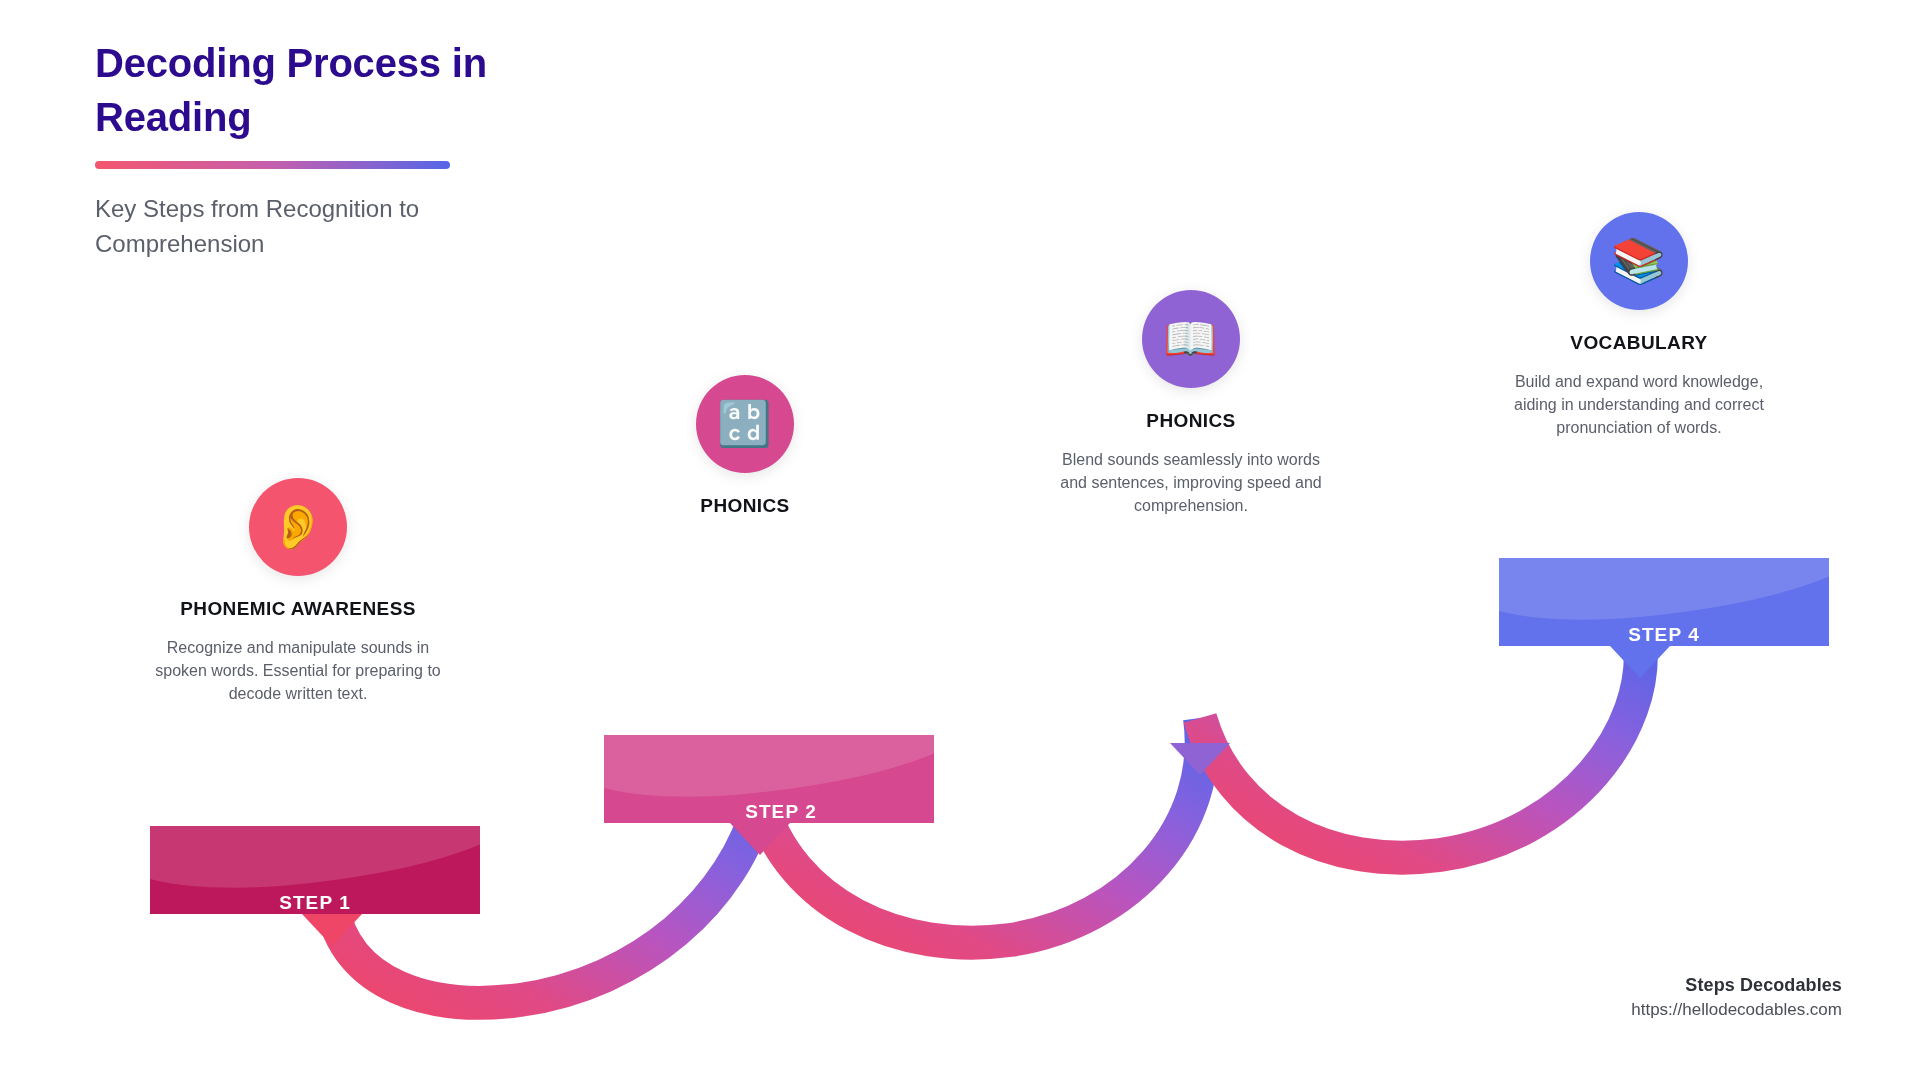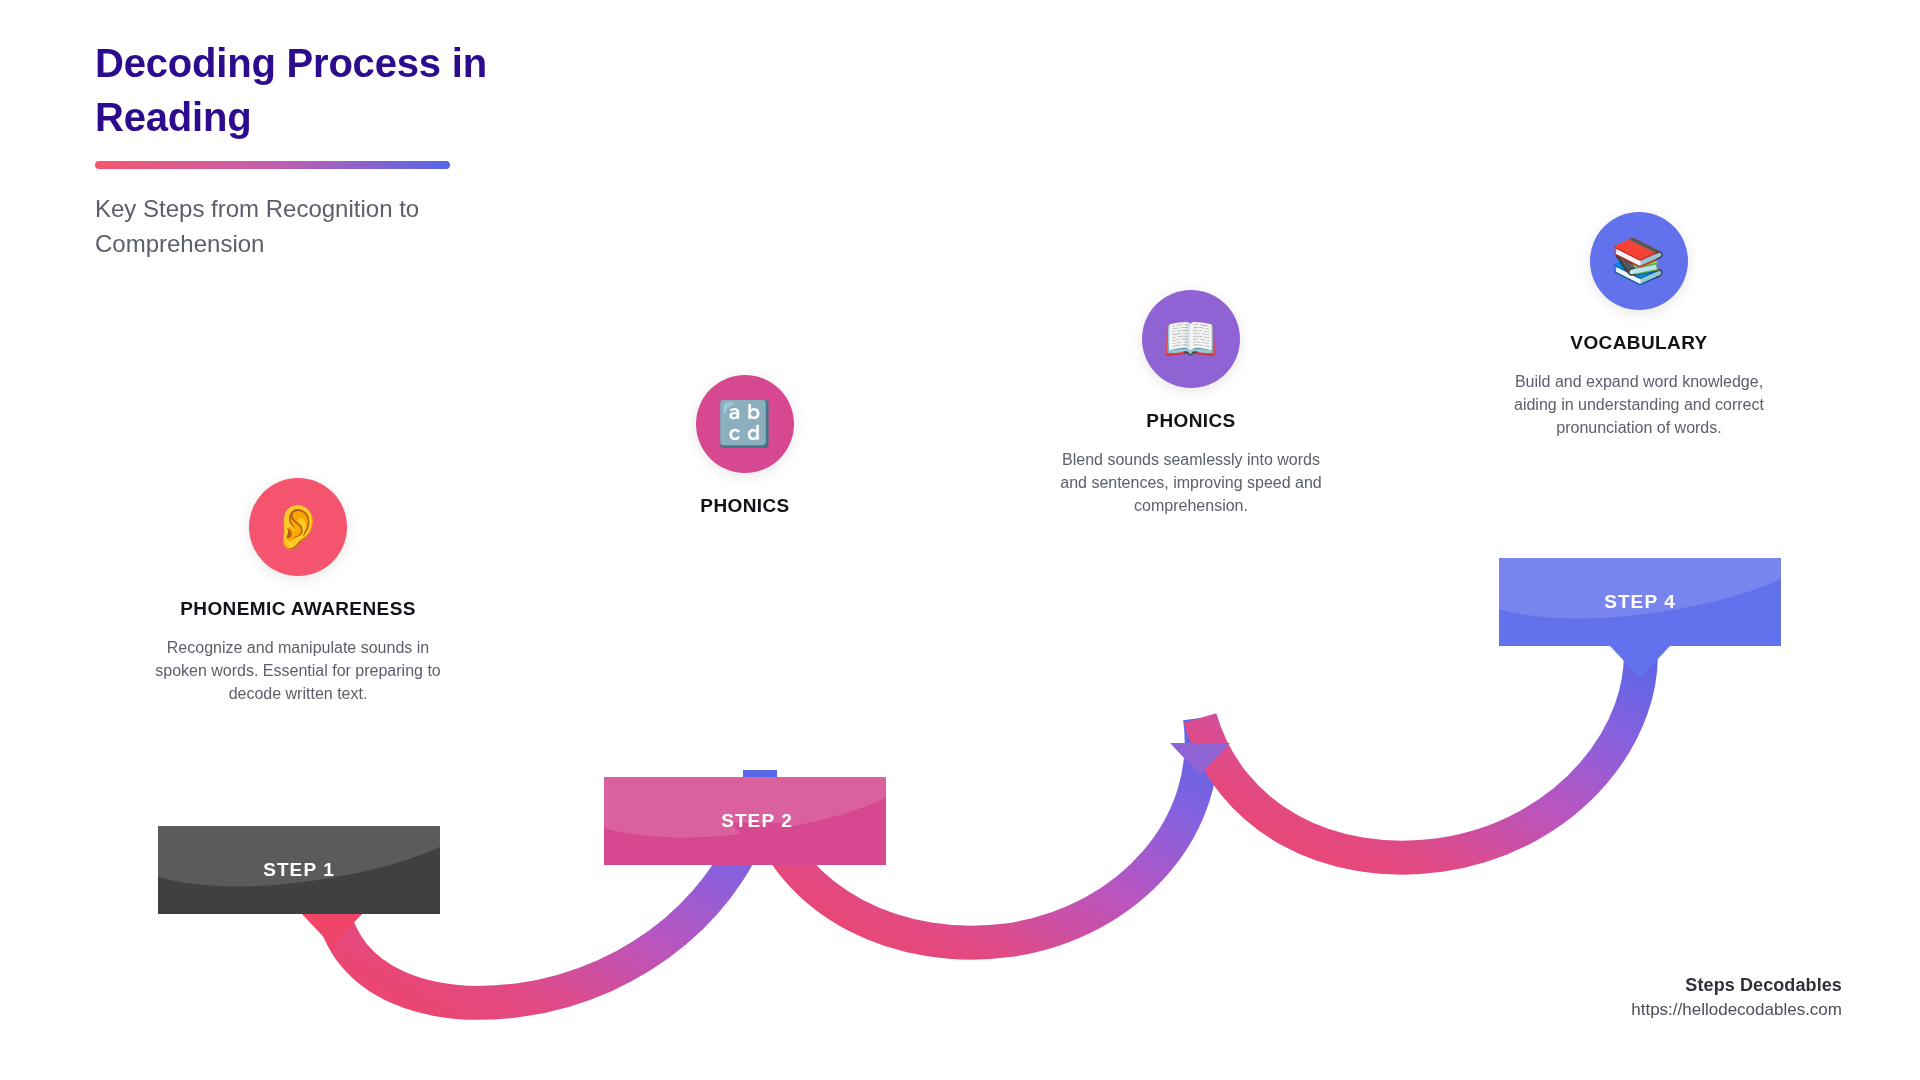--- a/index.html
+++ b/index.html
@@ -78,24 +78,24 @@
     margin-top: 16px;
     font-size: 16px;
     line-height: 1.45;
     color: #5b5f6b;
     padding: 0 6px;
   }
 
   
   .banner {
     position: absolute;
-    width: 282px;
+    width: 330px;
     height: 88px;
     display: flex;
-    align-items: center;
+    align-items: flex-end;
     justify-content: center;
     color: #ffffff;
     font-size: 19px;
     font-weight: 700;
     letter-spacing: 1.1px;
     overflow: hidden;
   }
   .banner .sheen {
     position: absolute;
     left: -10%; top: -55%;
@@ -165,33 +165,33 @@
              C 1570 836, 1650 730, 1640 640" fill="none" stroke="url(#ribbonGrad)" stroke-width="34" stroke-linecap="butt"></path>
   </svg>
 
   <div class="step" style="left:148px; top:478px;">
     <div class="badge" style="background:#f4546e;">
       <span>👂</span>
     </div>
     <div class="step-title">PHONEMIC AWARENESS</div>
     <div class="step-desc">Recognize and manipulate sounds in spoken words. Essential for preparing to decode written text.</div>
   </div>
-  <div class="banner" style="left:158px; top:826px; background:#404040;">
+  <div class="banner" style="left:150px; top:826px; background:#be185d;">
     <span class="sheen"></span>
     <span class="lbl">STEP 1</span>
   </div>
   <div class="banner-tail" style="left:302px; top:914px; border-top:32px solid #ef4566;"></div>
 
   <div class="step" style="left:595px; top:375px;">
     <div class="badge" style="background:#d6488f;">
       <span>🔡</span>
     </div>
     <div class="step-title">PHONICS</div>
   </div>
-  <div class="banner" style="left:604px; top:777px; background:#d6488f;padding-left:24px;">
+  <div class="banner" style="left:604px; top:735px; background:#d6488f;padding-left:24px;">
     <span class="sheen"></span>
     <span class="lbl">STEP 2</span>
   </div>
   <div class="banner-tail" style="left:730px; top:823px; border-top:32px solid #d6488f;"></div>
 
   <div class="step" style="left:1041px; top:290px;">
     <div class="badge" style="background:#9063d4;">
       <span>📖</span>
     </div>
     <div class="step-title">PHONICS</div>

